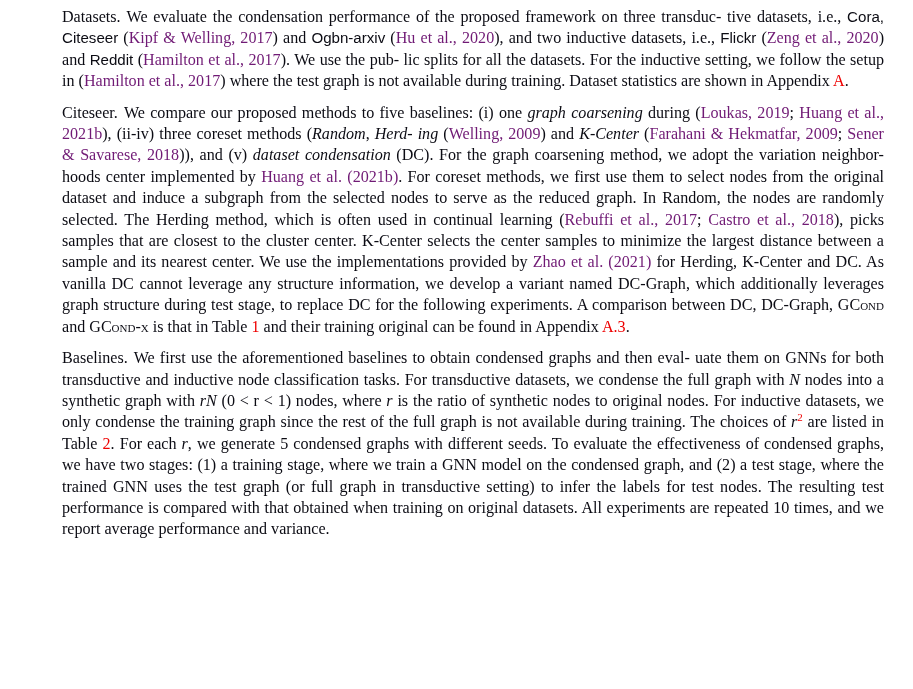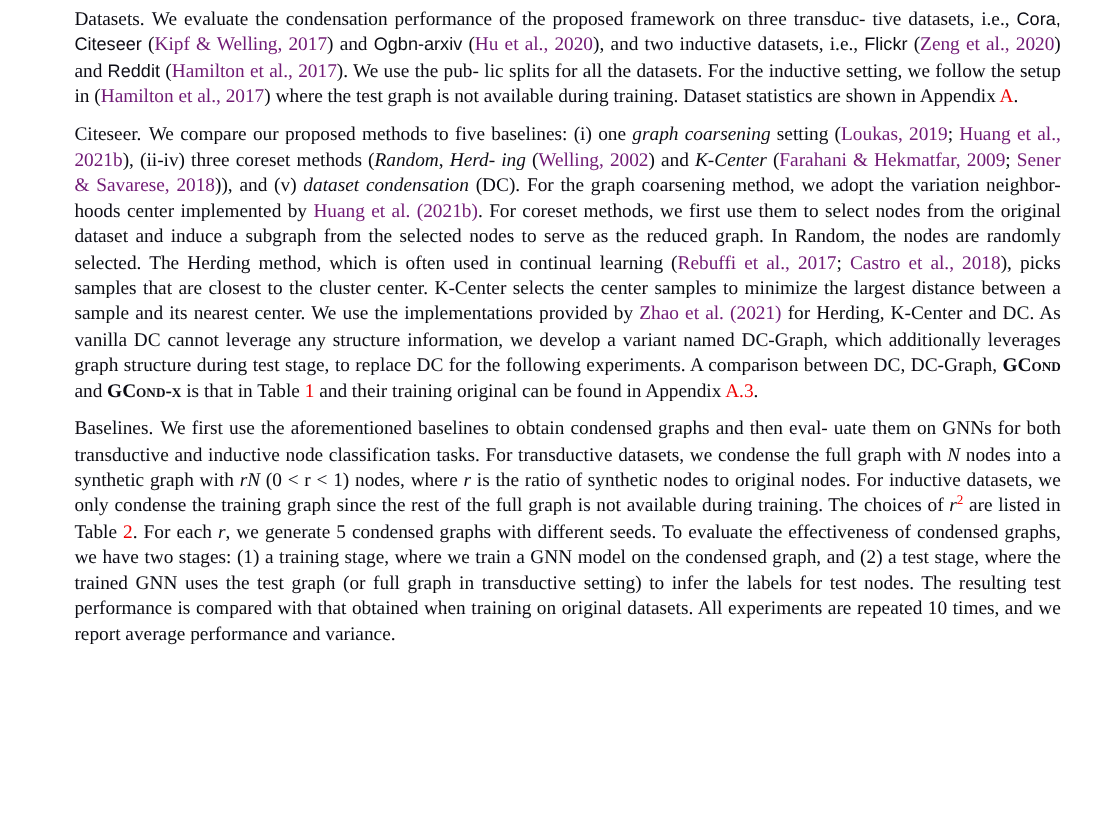--- a/index.html
+++ b/index.html
@@ -48,21 +48,21 @@
   .ds {
     font-family: "Liberation Sans", "DejaVu Sans", sans-serif;
     font-size: 15.1px;
   }
   .it { font-style: italic; margin-top: 24px; }
   
   .mv {
     font-family: "Liberation Serif", "DejaVu Serif", serif;
     font-style: italic;
   }
-  .sc { font-variant: small-caps; font-weight: bold; }
+  .sc { font-variant: small-caps; }
   sup.fn {
     font-size: 0.68em;
     vertical-align: super;
     line-height: 0;
   }
   .nbsp { white-space: nowrap; }
 </style>
 </head>
 <body>
 
@@ -71,22 +71,22 @@
   <p class="para">
     <span class="runin">Datasets.</span><span class="runin-gap"></span><span>We evaluate the condensation performance of the proposed framework on three transduc-</span>
     <span>tive datasets, i.e., </span><span class="ds">Cora, Citeseer</span><span> (</span><span class="cite">Kipf &amp; Welling, 2017</span><span>) and </span><span class="ds">Ogbn-arxiv</span><span> (</span><span class="cite">Hu et al., 2020</span><span>), and two</span>
     <span>inductive datasets, i.e., </span><span class="ds">Flickr</span><span> (</span><span class="cite">Zeng et al., 2020</span><span>) and </span><span class="ds">Reddit</span><span> (</span><span class="cite">Hamilton et al., 2017</span><span>). We use the pub-</span>
     <span>lic splits for all the datasets. For the inductive setting, we follow the setup in (</span><span class="cite">Hamilton et al., 2017</span><span>)</span>
     <span>where the test graph is not available during training. Dataset statistics are shown in Appendix </span><span class="ref">A</span><span>.</span>
   </p>
 
   <p class="para">
     <span class="runin">Citeseer.</span><span class="runin-gap"></span><span>We compare our proposed methods to five baselines: (i) one </span><span class="it">graph coarsening</span>
-    <span>setting (</span><span class="cite">Loukas, 2019</span><span>; </span><span class="cite">Huang et al., 2021b</span><span>), (ii-iv) three coreset methods (</span><span class="it">Random</span><span>, </span><span class="it">Herd-</span>
-    <span class="it">ing</span><span> (</span><span class="cite">Welling, 2002</span><span>) and </span><span class="it">K-Center</span><span> (</span><span class="cite">Farahani &amp; Hekmatfar, 2009</span><span>; </span><span class="cite">Sener &amp; Savarese, 2018</span><span>)), and</span>
+    <span>during (</span><span class="cite">Loukas, 2019</span><span>; </span><span class="cite">Huang et al., 2021b</span><span>), (ii-iv) three coreset methods (</span><span class="it">Random</span><span>, </span><span class="it">Herd-</span>
+    <span class="it">ing</span><span> (</span><span class="cite">Welling, 2009</span><span>) and </span><span class="it">K-Center</span><span> (</span><span class="cite">Farahani &amp; Hekmatfar, 2009</span><span>; </span><span class="cite">Sener &amp; Savarese, 2018</span><span>)), and</span>
     <span>(v) </span><span class="it">dataset condensation</span><span> (DC). For the graph coarsening method, we adopt the variation neighbor-</span>
     <span>hoods center implemented by </span><span class="cite">Huang et al. (2021b)</span><span>. For coreset methods, we first use them to</span>
     <span>select nodes from the original dataset and induce a subgraph from the selected nodes to serve as the</span>
     <span>reduced graph. In Random, the nodes are randomly selected. The Herding method, which is often</span>
     <span>used in continual learning  (</span><span class="cite">Rebuffi et al., 2017</span><span>; </span><span class="cite">Castro et al., 2018</span><span>), picks samples that are closest</span>
     <span>to the cluster center. K-Center selects the center samples to minimize the largest distance between</span>
     <span>a sample and its nearest center. We use the implementations provided by </span><span class="cite">Zhao et al. (2021)</span><span> for</span>
     <span>Herding, K-Center and DC. As vanilla DC cannot leverage any structure information, we develop a</span>
     <span>variant named DC-Graph, which additionally leverages graph structure during test stage, to replace</span>
     <span>DC for the following experiments. A comparison between DC, DC-Graph, </span><span class="sc">GCond</span><span> and </span><span class="sc">GCond-x</span>

